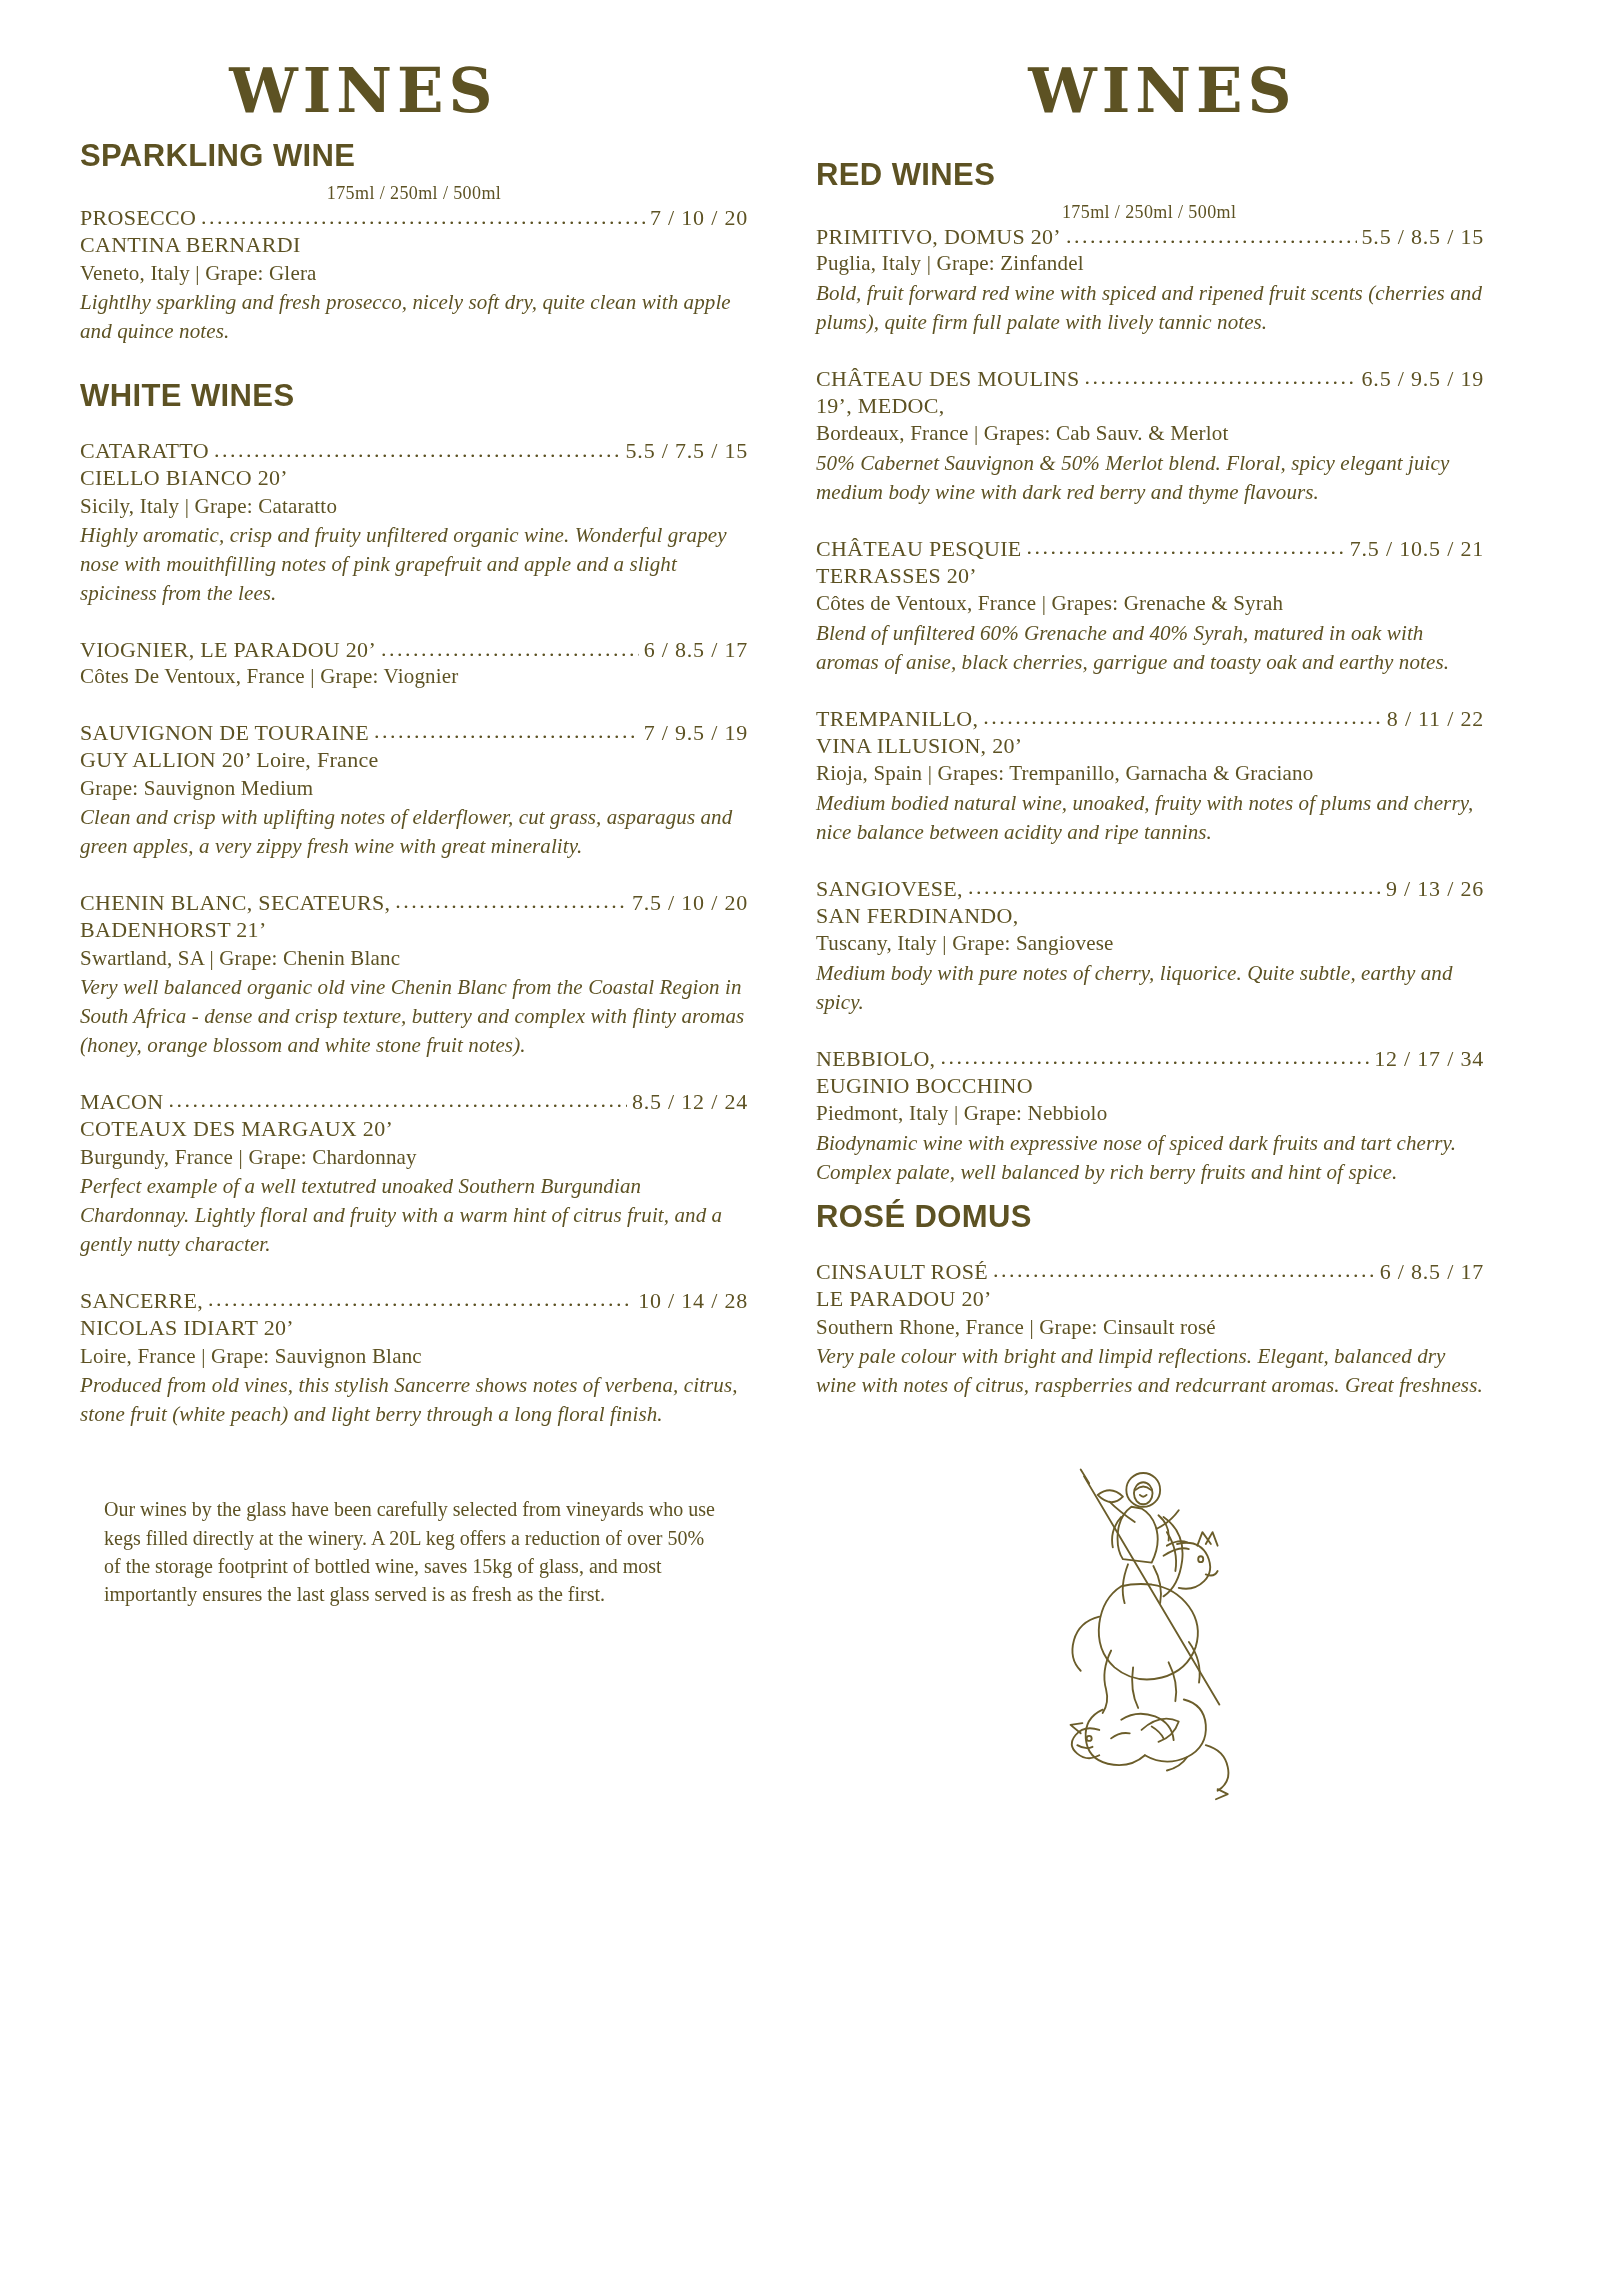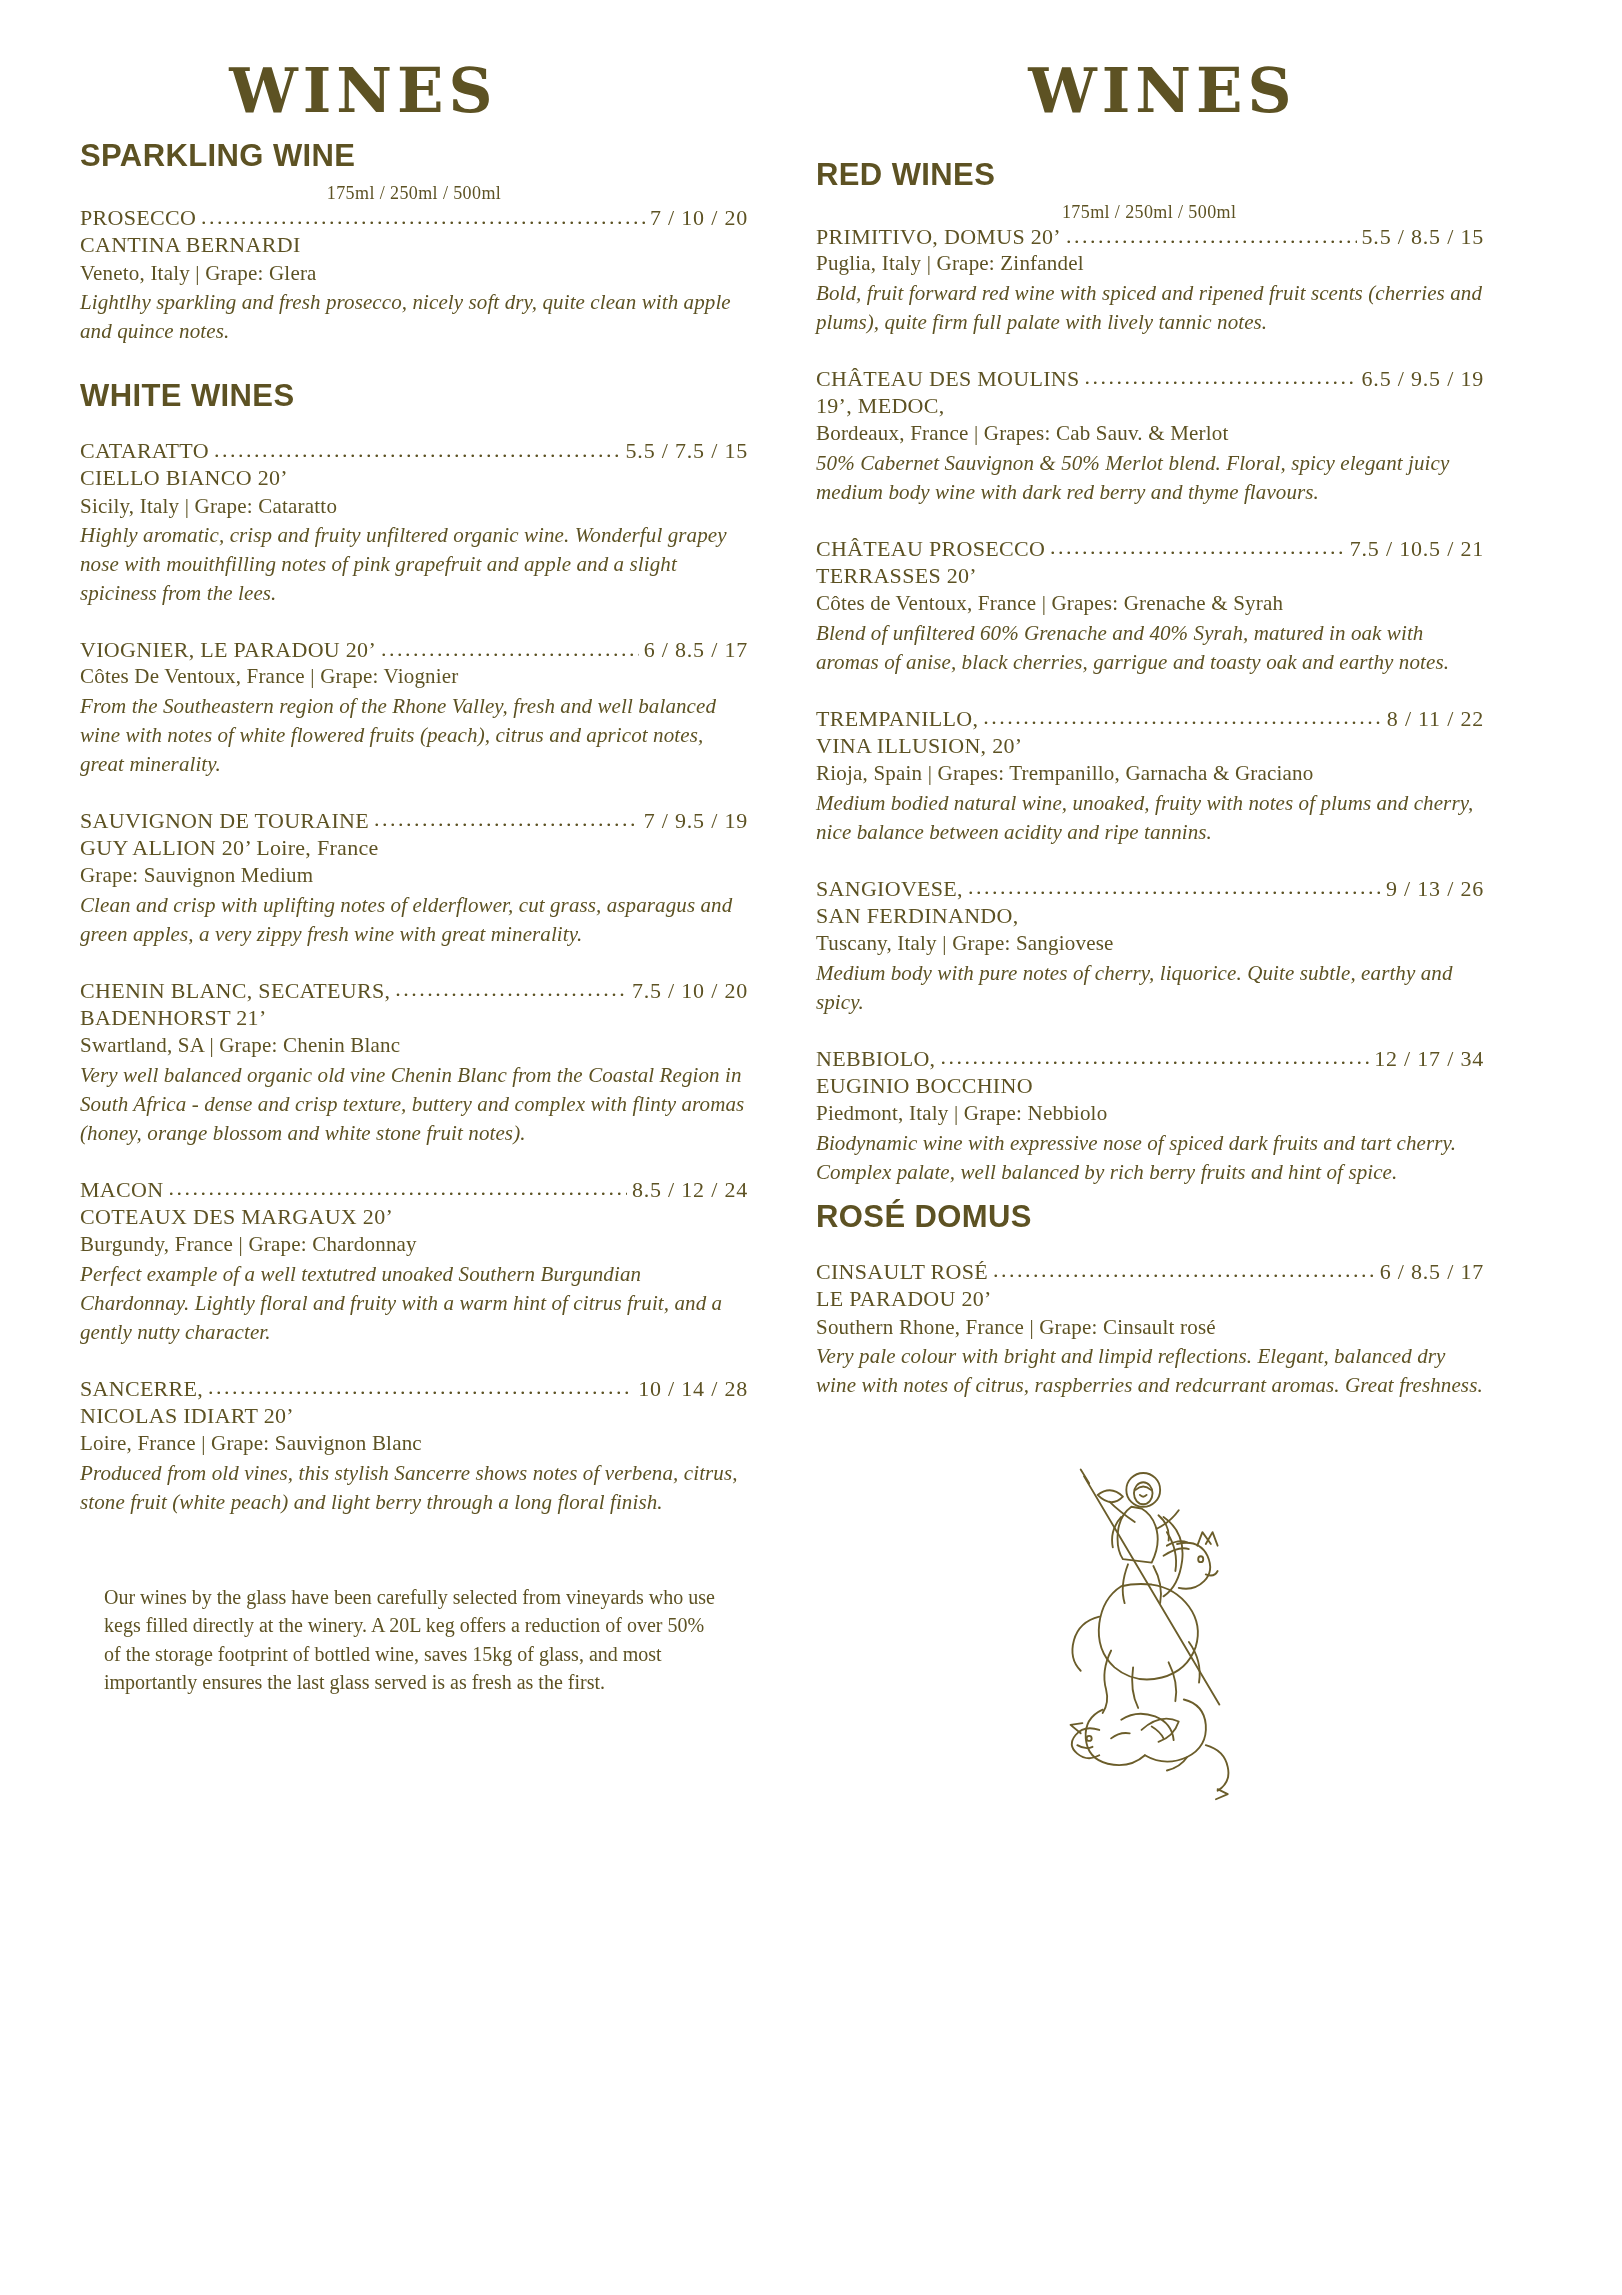--- a/index.html
+++ b/index.html
@@ -173,21 +173,20 @@
         <div class="desc">Highly aromatic, crisp and fruity unfiltered organic wine. Wonderful grapey nose with mouithfilling notes of pink grapefruit and apple and a slight spiciness from the lees.</div>
       </div>
 
       <div class="entry">
         <div class="nameline">
           <span class="nm">VIOGNIER, LE PARADOU 20’</span>
           <span class="dots">......................................................................................................</span>
           <span class="price">6 / 8.5 / 17</span>
         </div>
         <div class="origin">Côtes De Ventoux, France  |  Grape: Viognier</div>
-        <div class="desc">From the Southeastern region of the Rhone Valley, fresh and well balanced wine with notes of white flowered fruits (peach), citrus and apricot notes, great minerality.</div>
       </div>
 
       <div class="entry">
         <div class="nameline">
           <span class="nm">SAUVIGNON DE TOURAINE</span>
           <span class="dots">......................................................................................................</span>
           <span class="price">7 / 9.5 / 19</span>
         </div>
         <div class="subname">GUY ALLION 20’ Loire, France</div>
         <div class="origin">Grape: Sauvignon Medium</div>
@@ -259,21 +258,21 @@
           <span class="dots">......................................................................................................</span>
           <span class="price">6.5 / 9.5 / 19</span>
         </div>
         <div class="subname">19’, MEDOC,</div>
         <div class="origin">Bordeaux, France | Grapes: Cab Sauv. &amp; Merlot</div>
         <div class="desc">50% Cabernet Sauvignon &amp; 50% Merlot blend. Floral, spicy elegant juicy medium body wine with dark red berry and thyme flavours.</div>
       </div>
 
       <div class="entry">
         <div class="nameline">
-          <span class="nm">CHÂTEAU PROSECCO</span>
+          <span class="nm">CHÂTEAU PESQUIE</span>
           <span class="dots">......................................................................................................</span>
           <span class="price">7.5 / 10.5 / 21</span>
         </div>
         <div class="subname">TERRASSES 20’</div>
         <div class="origin">Côtes de Ventoux, France | Grapes: Grenache &amp; Syrah</div>
         <div class="desc">Blend of unfiltered 60% Grenache and 40% Syrah, matured in oak with aromas of anise, black cherries, garrigue and toasty oak and earthy notes.</div>
       </div>
 
       <div class="entry">
         <div class="nameline">

